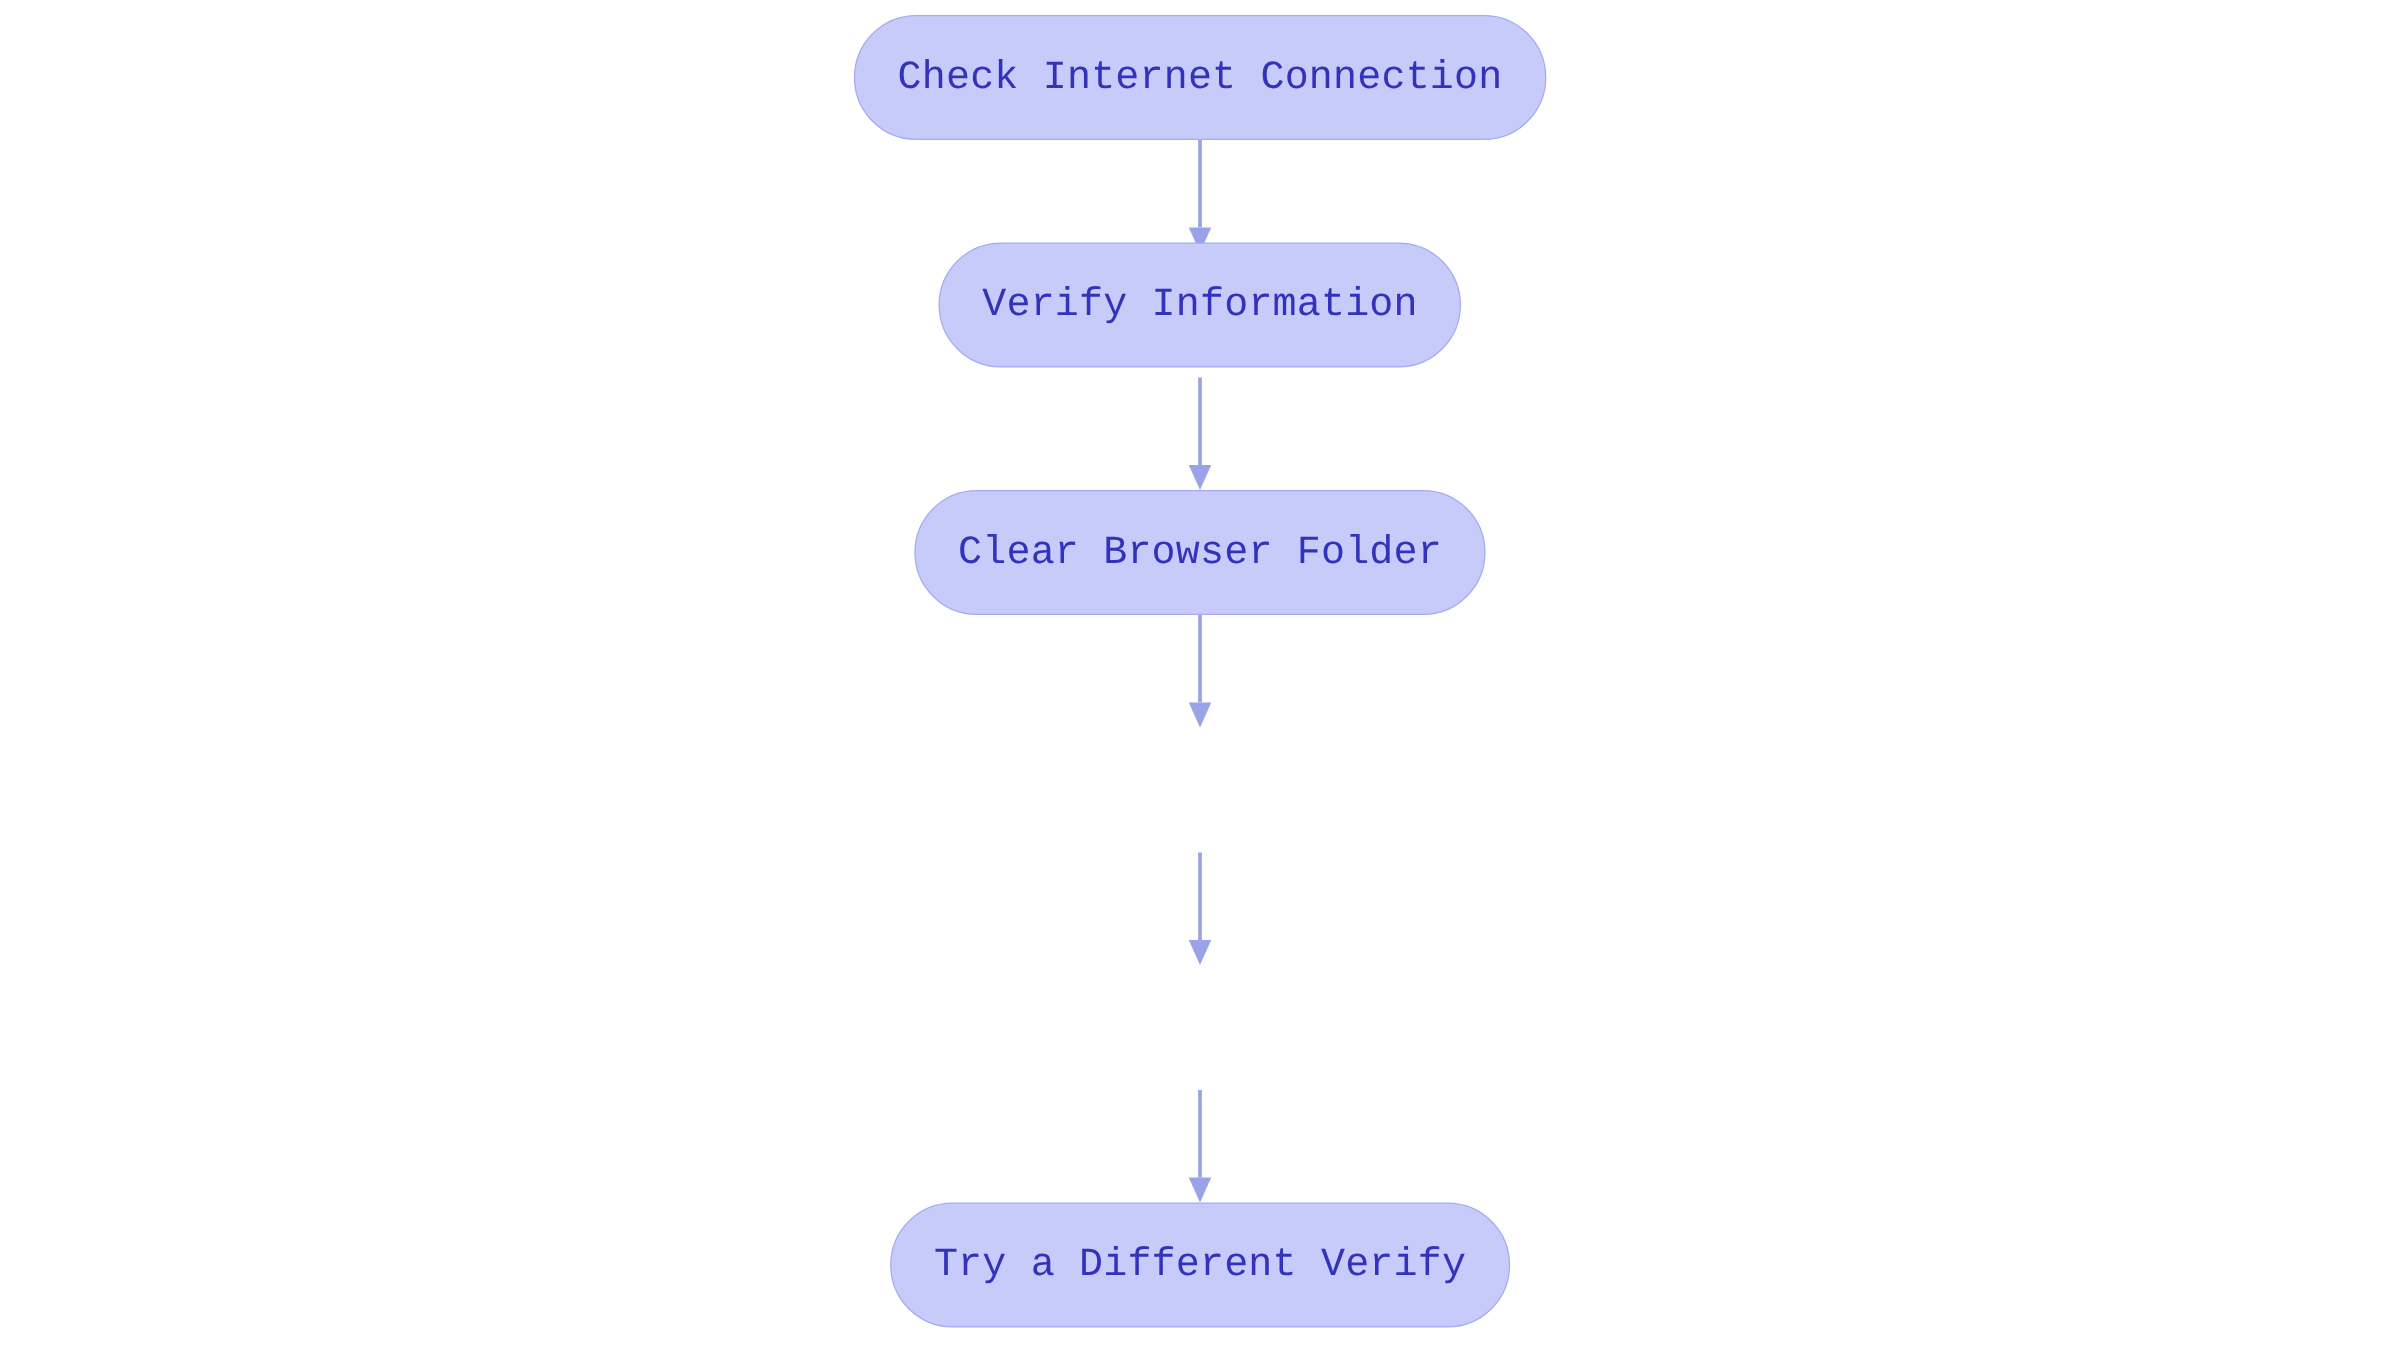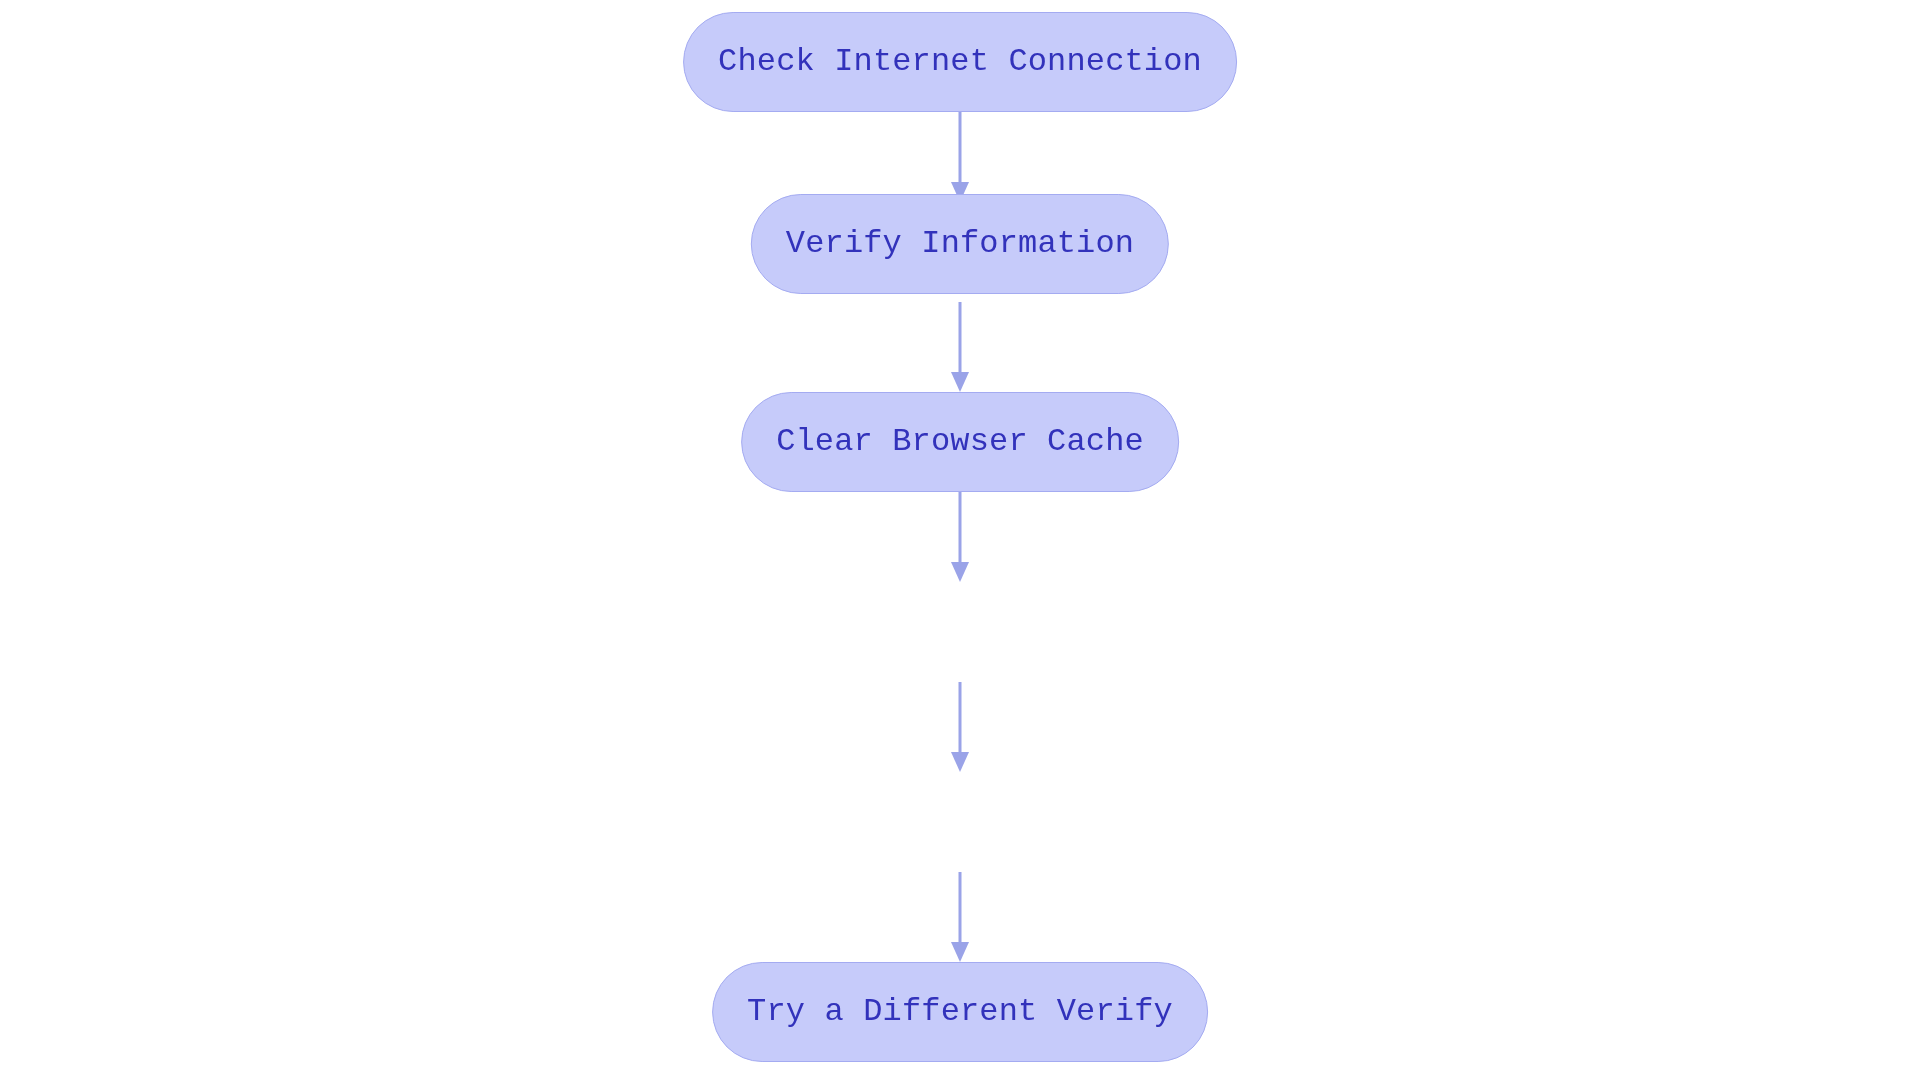--- a/index.html
+++ b/index.html
@@ -125,21 +125,21 @@
     <div class="flow-node node-1">
       <span class="flow-node-label">Verify Information</span>
     </div>
 
     <div class="flow-connector conn-1">
       <div class="conn-line"></div>
       <div class="conn-head"></div>
     </div>
 
     <div class="flow-node node-2">
-      <span class="flow-node-label">Clear Browser Cache</span>
+      <span class="flow-node-label">Clear Browser Folder</span>
     </div>
 
     <div class="flow-connector conn-2">
       <div class="conn-line"></div>
       <div class="conn-head"></div>
     </div>
 
 
     <div class="flow-connector conn-3">
       <div class="conn-line"></div>

